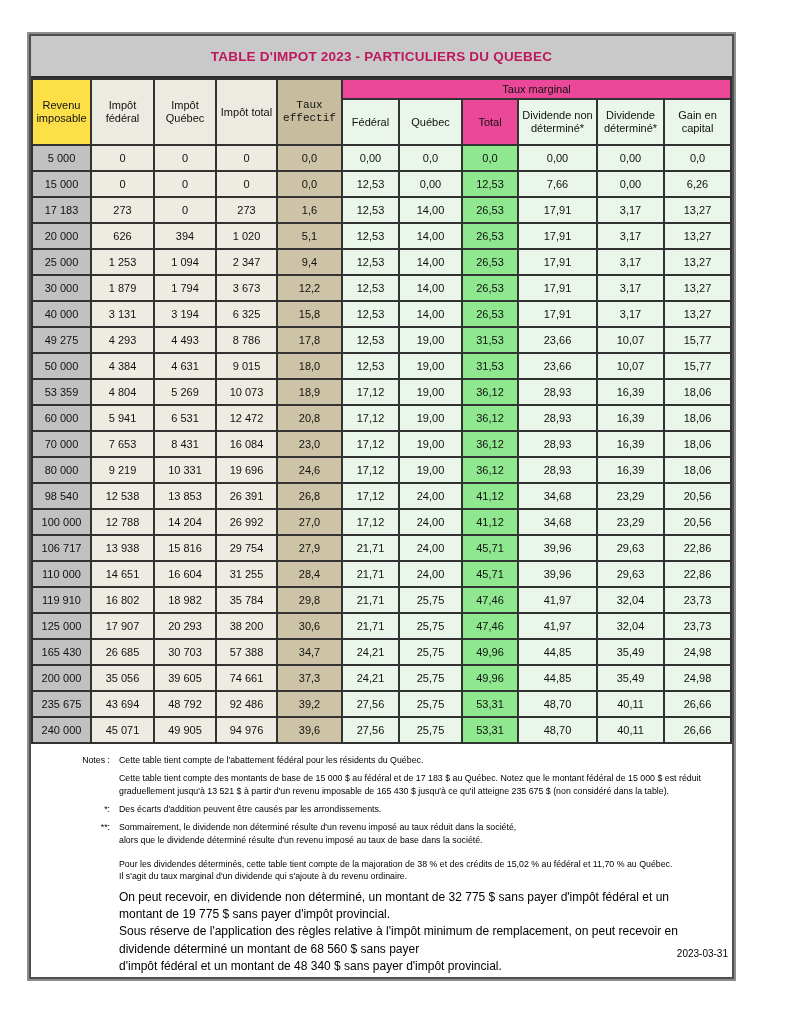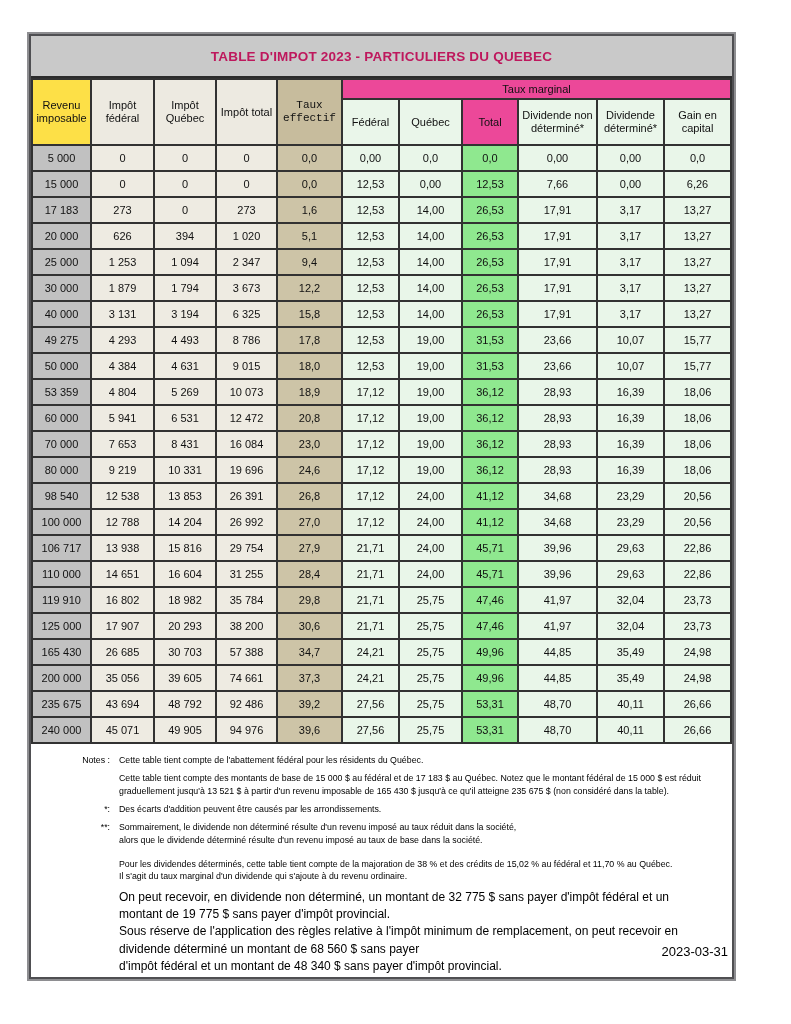--- a/index.html
+++ b/index.html
@@ -67,21 +67,21 @@
     flex:none; width:88px;
     text-align:right; padding-right:9px;
     white-space:pre;
   }
   .note-text {
     flex:1; white-space:pre-wrap;
     padding-right:24px;
   }
   .doc-date {
     position:absolute; right:4px; bottom:14px;
-    font-size:13px;
+    font-size:10px;
     margin-top:48px;
   }
 </style>
 </head>
 <body>
 
 <div class="frame">
 
   <div class="title-band">
     <span>TABLE D'IMPOT 2023 - PARTICULIERS DU QUEBEC</span>

